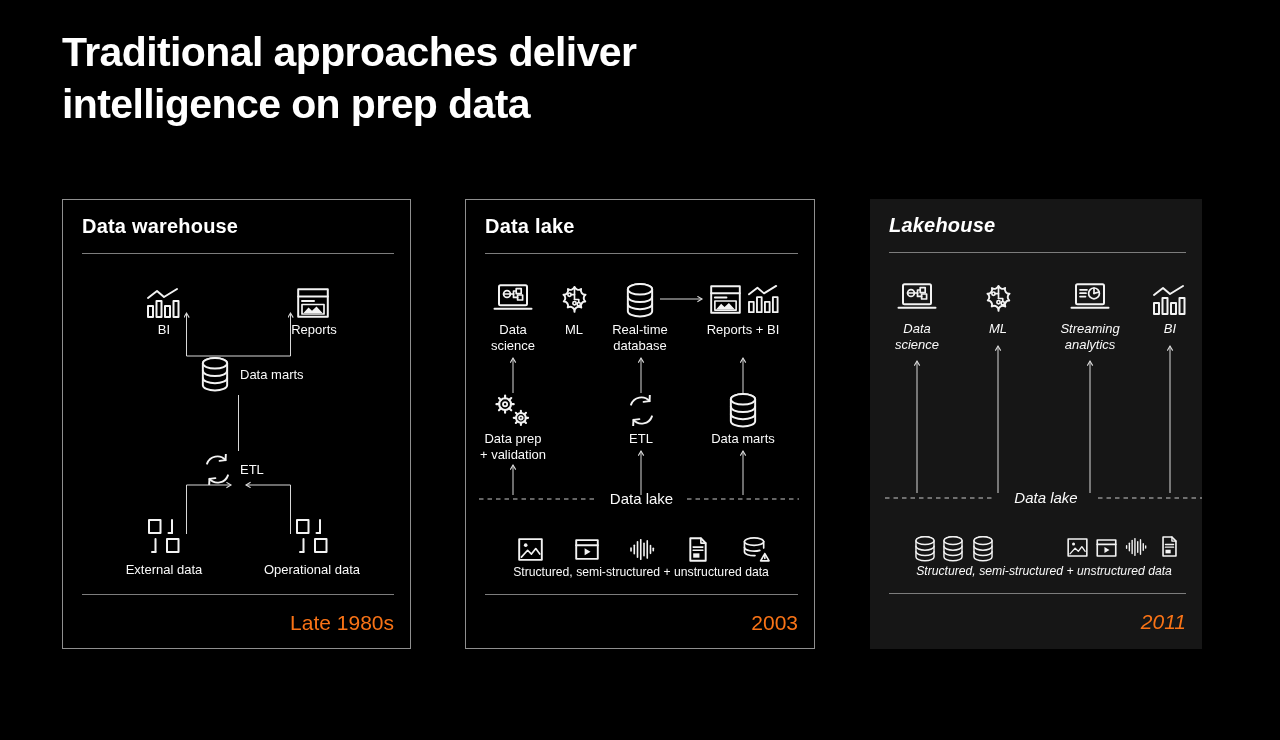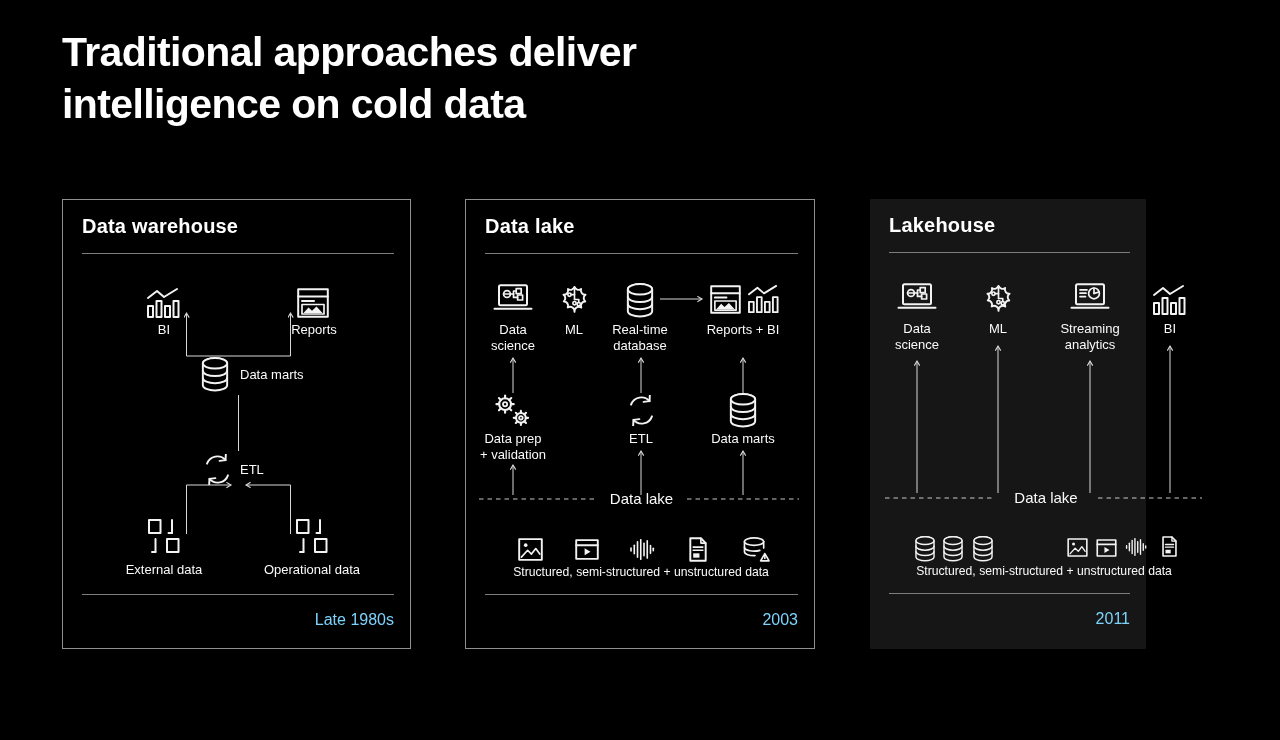--- a/index.html
+++ b/index.html
@@ -18,21 +18,21 @@
   .panel.lakehouse { background:#161616; --panelbg:#161616; }
   .panel-title {
     position:absolute; left:19px; top:15px;
     font-size:20px; font-weight:700; color:#ffffff; letter-spacing:0.2px;
   }
   .hdiv { position:absolute; left:19px; right:16px; height:1px; background:#7d7d7d; }
   .hdiv.top { top:53px; }
   .hdiv.bottom { top:394px; }
   .era {
     position:absolute; right:16px; top:411px;
-    font-size:16px; color:#7dd3fc;
+    font-size:21px; color:#f97316;
   }
   svg.diagram { position:absolute; left:0; top:54px; display:block; }
   .ln   { stroke:#d8d8d8; stroke-width:1; fill:none; }
   .dash { stroke:#c8c8c8; stroke-width:1; fill:none; stroke-dasharray:4.5 4; }
   .ic   { stroke:#f3f3f3; fill:none; stroke-width:2; stroke-linecap:round; stroke-linejoin:round; }
   .ic-thin { stroke:#f3f3f3; fill:none; stroke-width:1.7; stroke-linecap:round; stroke-linejoin:round; }
   .ic-fill { fill:#f3f3f3; stroke:none; }
   .ic-bg { fill:var(--panelbg,#000); }
   text.lbl { font-size:13px; fill:#fafafa; }
   text.lbl-md { font-size:15px; fill:#fafafa; }
@@ -184,21 +184,21 @@
           <line x1="22.25" y1="19.25" x2="20.7" y2="17.7"></line>
         <line x1="25.5" y1="17.9" x2="25.5" y2="15.7"></line>
           <line x1="28.75" y1="19.25" x2="30.3" y2="17.7"></line>
       </g>
     </symbol>
   </defs>
 </svg>
 
 <div class="slide-title">
   <div>Traditional approaches deliver</div>
-  <div>intelligence on cold data</div>
+  <div>intelligence on prep data</div>
 </div>
 
 <div class="panel bordered" style="left:62px; width:349px;">
   <div class="panel-title">Data warehouse</div>
   <div class="hdiv top"></div>
 
   <svg class="diagram" width="347" height="338" viewBox="0 0 347 338">
     <g>
         <use href="#sym-bi" x="83" y="33" width="36" height="32"></use>
       </g>
@@ -318,21 +318,21 @@
     <g>
         <use href="#sym-dbwarn" x="276" y="283" width="28" height="25"></use>
       </g>
     <text class="lbl-sm mid" x="175" y="322">Structured, semi-structured + unstructured data</text>
   </svg>
 
   <div class="hdiv bottom"></div>
   <div class="era">2003</div>
 </div>
 
-<div class="panel lakehouse" style="left:870px; width:276px;">
+<div class="panel lakehouse" style="left:870px; width:332px;font-style:italic;">
   <div class="panel-title">Lakehouse</div>
   <div class="hdiv top"></div>
 
   <svg class="diagram" width="348" height="338" viewBox="0 0 348 338">
     <g>
         <use href="#sym-laptop-ds" x="27" y="30" width="40" height="30"></use>
       </g>
     <text class="lbl mid" x="47" y="80">Data</text>
     <text class="lbl mid" x="47" y="96">science</text>
 

